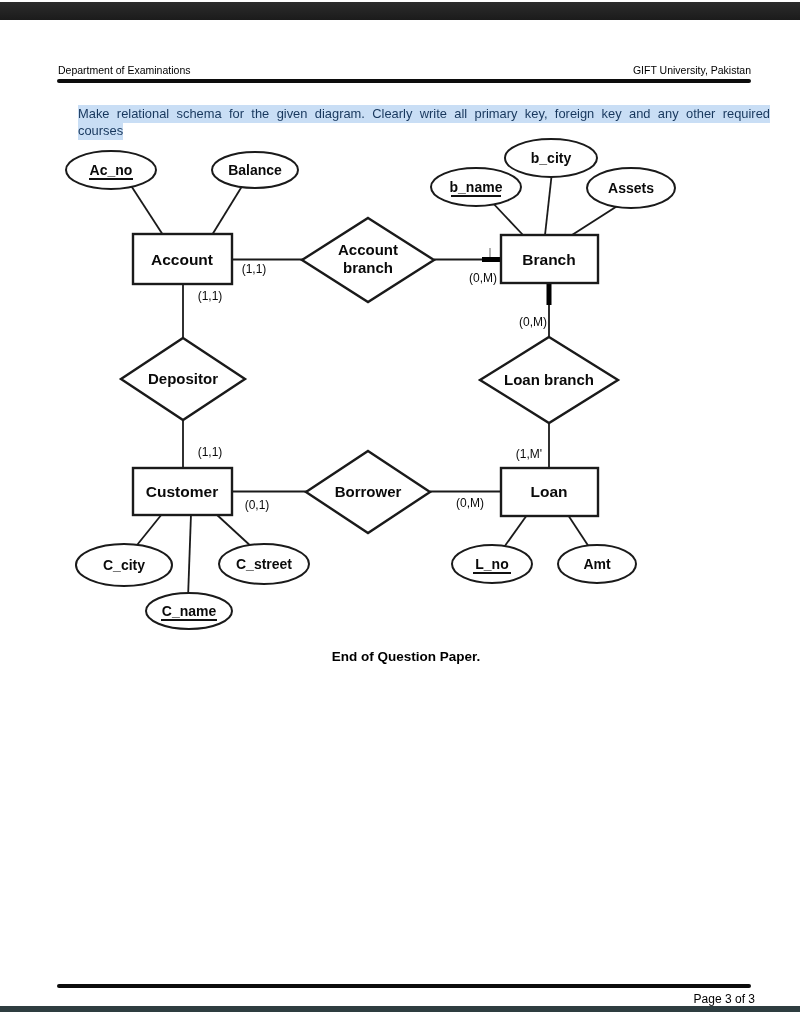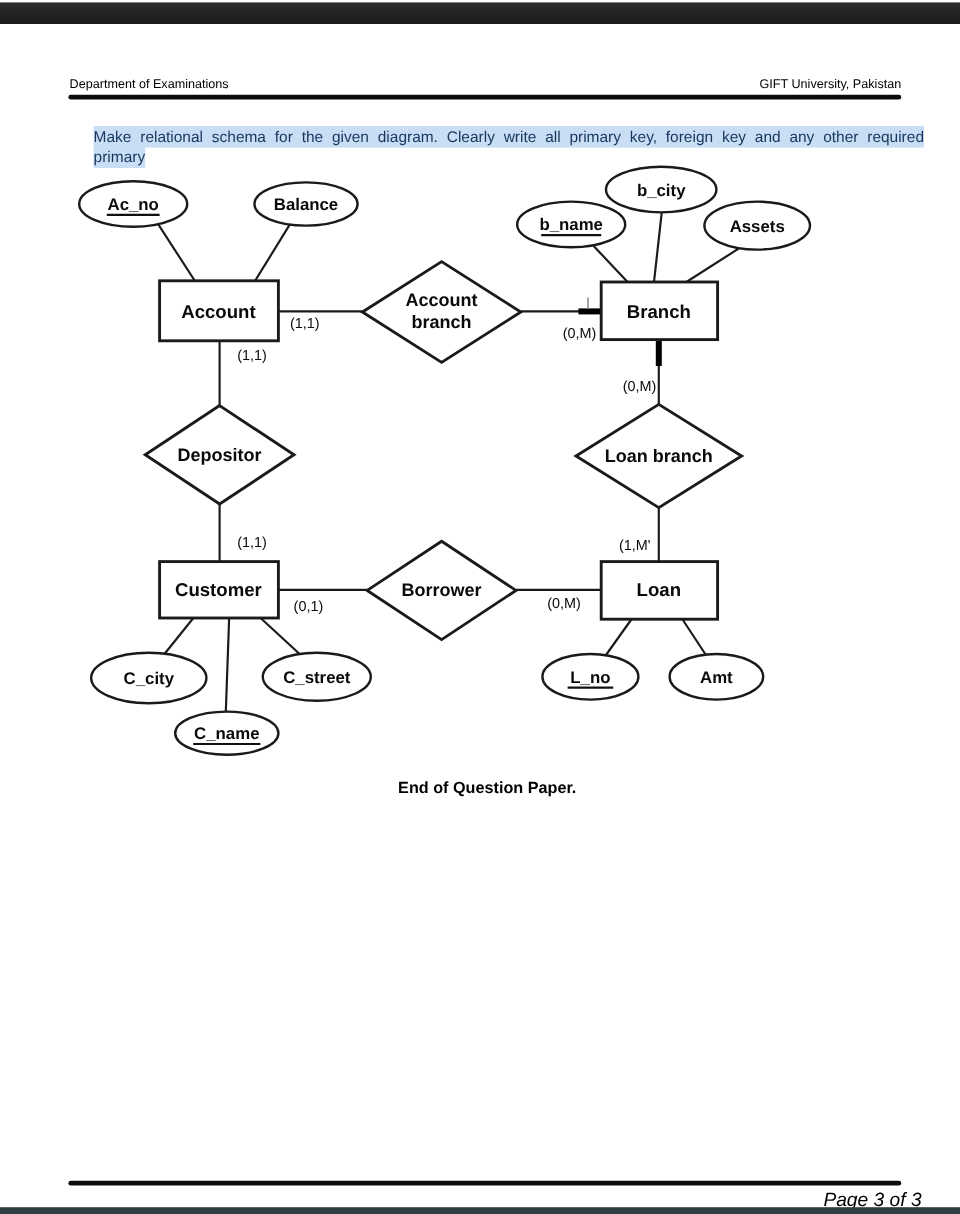--- a/index.html
+++ b/index.html
@@ -10,21 +10,21 @@
   .header-left{position:absolute;left:58px;top:64px;font-size:10.5px;text-align:right;}
   .header-right{position:absolute;right:49px;top:64px;font-size:10.5px;}
   .header-rule{position:absolute;left:57px;top:79px;width:694px;height:4px;background:#0c0c0c;border-radius:2px;}
   .question{position:absolute;left:58px;top:106px;width:692px;color:#17375d;
             font-size:12.9px;line-height:16.5px;padding-left:20px;}
   .q1{text-align:justify;text-align-last:justify;}
   .question span{background:#c9def5;padding:1px 0 2px 0;}
   .endnote{position:absolute;left:0;top:649px;width:812px;text-align:center;
            font-weight:bold;font-size:13.5px;}
   .footer-rule{position:absolute;left:57px;top:984px;width:694px;height:4px;background:#0c0c0c;border-radius:2px;}
-  .page-number{position:absolute;right:32px;top:992px;font-size:16px;font-style:italic;}
+  .page-number{position:absolute;right:45px;top:992px;font-size:12px;}
   .bottombar{position:absolute;left:0;top:1006px;width:800px;height:6px;background:#2e3d40;}
   svg.diagram{position:absolute;left:0;top:0;}
   .conn{stroke:#1a1a1a;stroke-width:1.8;fill:none;}
   .boldmark{stroke:#000;stroke-width:5;}
   .faint{stroke:#9a9a9a;stroke-width:1.5;}
   .shape{fill:#ffffff;stroke:#1a1a1a;}
   .ent{stroke-width:2.4;}
   .rel{stroke-width:2.4;}
   .attr{stroke-width:2;}
   .ul{stroke:#111;stroke-width:1.8;}
@@ -40,21 +40,21 @@
 <div class="page">
 
   <div class="topbar"></div>
 
   <div class="header-left">Department of Examinations</div>
   <div class="header-right">GIFT University, Pakistan</div>
   <div class="header-rule"></div>
 
   <div class="question">
     <div class="q1"><span>Make relational schema for the given diagram. Clearly write all primary key, foreign key and any other required</span></div>
-    <div class="q2"><span>primary</span></div>
+    <div class="q2"><span>courses</span></div>
   </div>
 
   <svg class="diagram" width="800" height="700" viewBox="0 0 800 700">
 
     <line class="conn" x1="128" y1="181" x2="163" y2="235"></line>
     <line class="conn" x1="244" y1="183" x2="212" y2="235"></line>
     <line class="conn" x1="232" y1="259.5" x2="303" y2="259.5"></line>
     <line class="conn" x1="434" y1="259.5" x2="501" y2="259.5"></line>
     <line class="conn" x1="183" y1="284" x2="183" y2="338"></line>
     <line class="conn" x1="183" y1="420" x2="183" y2="468"></line>

